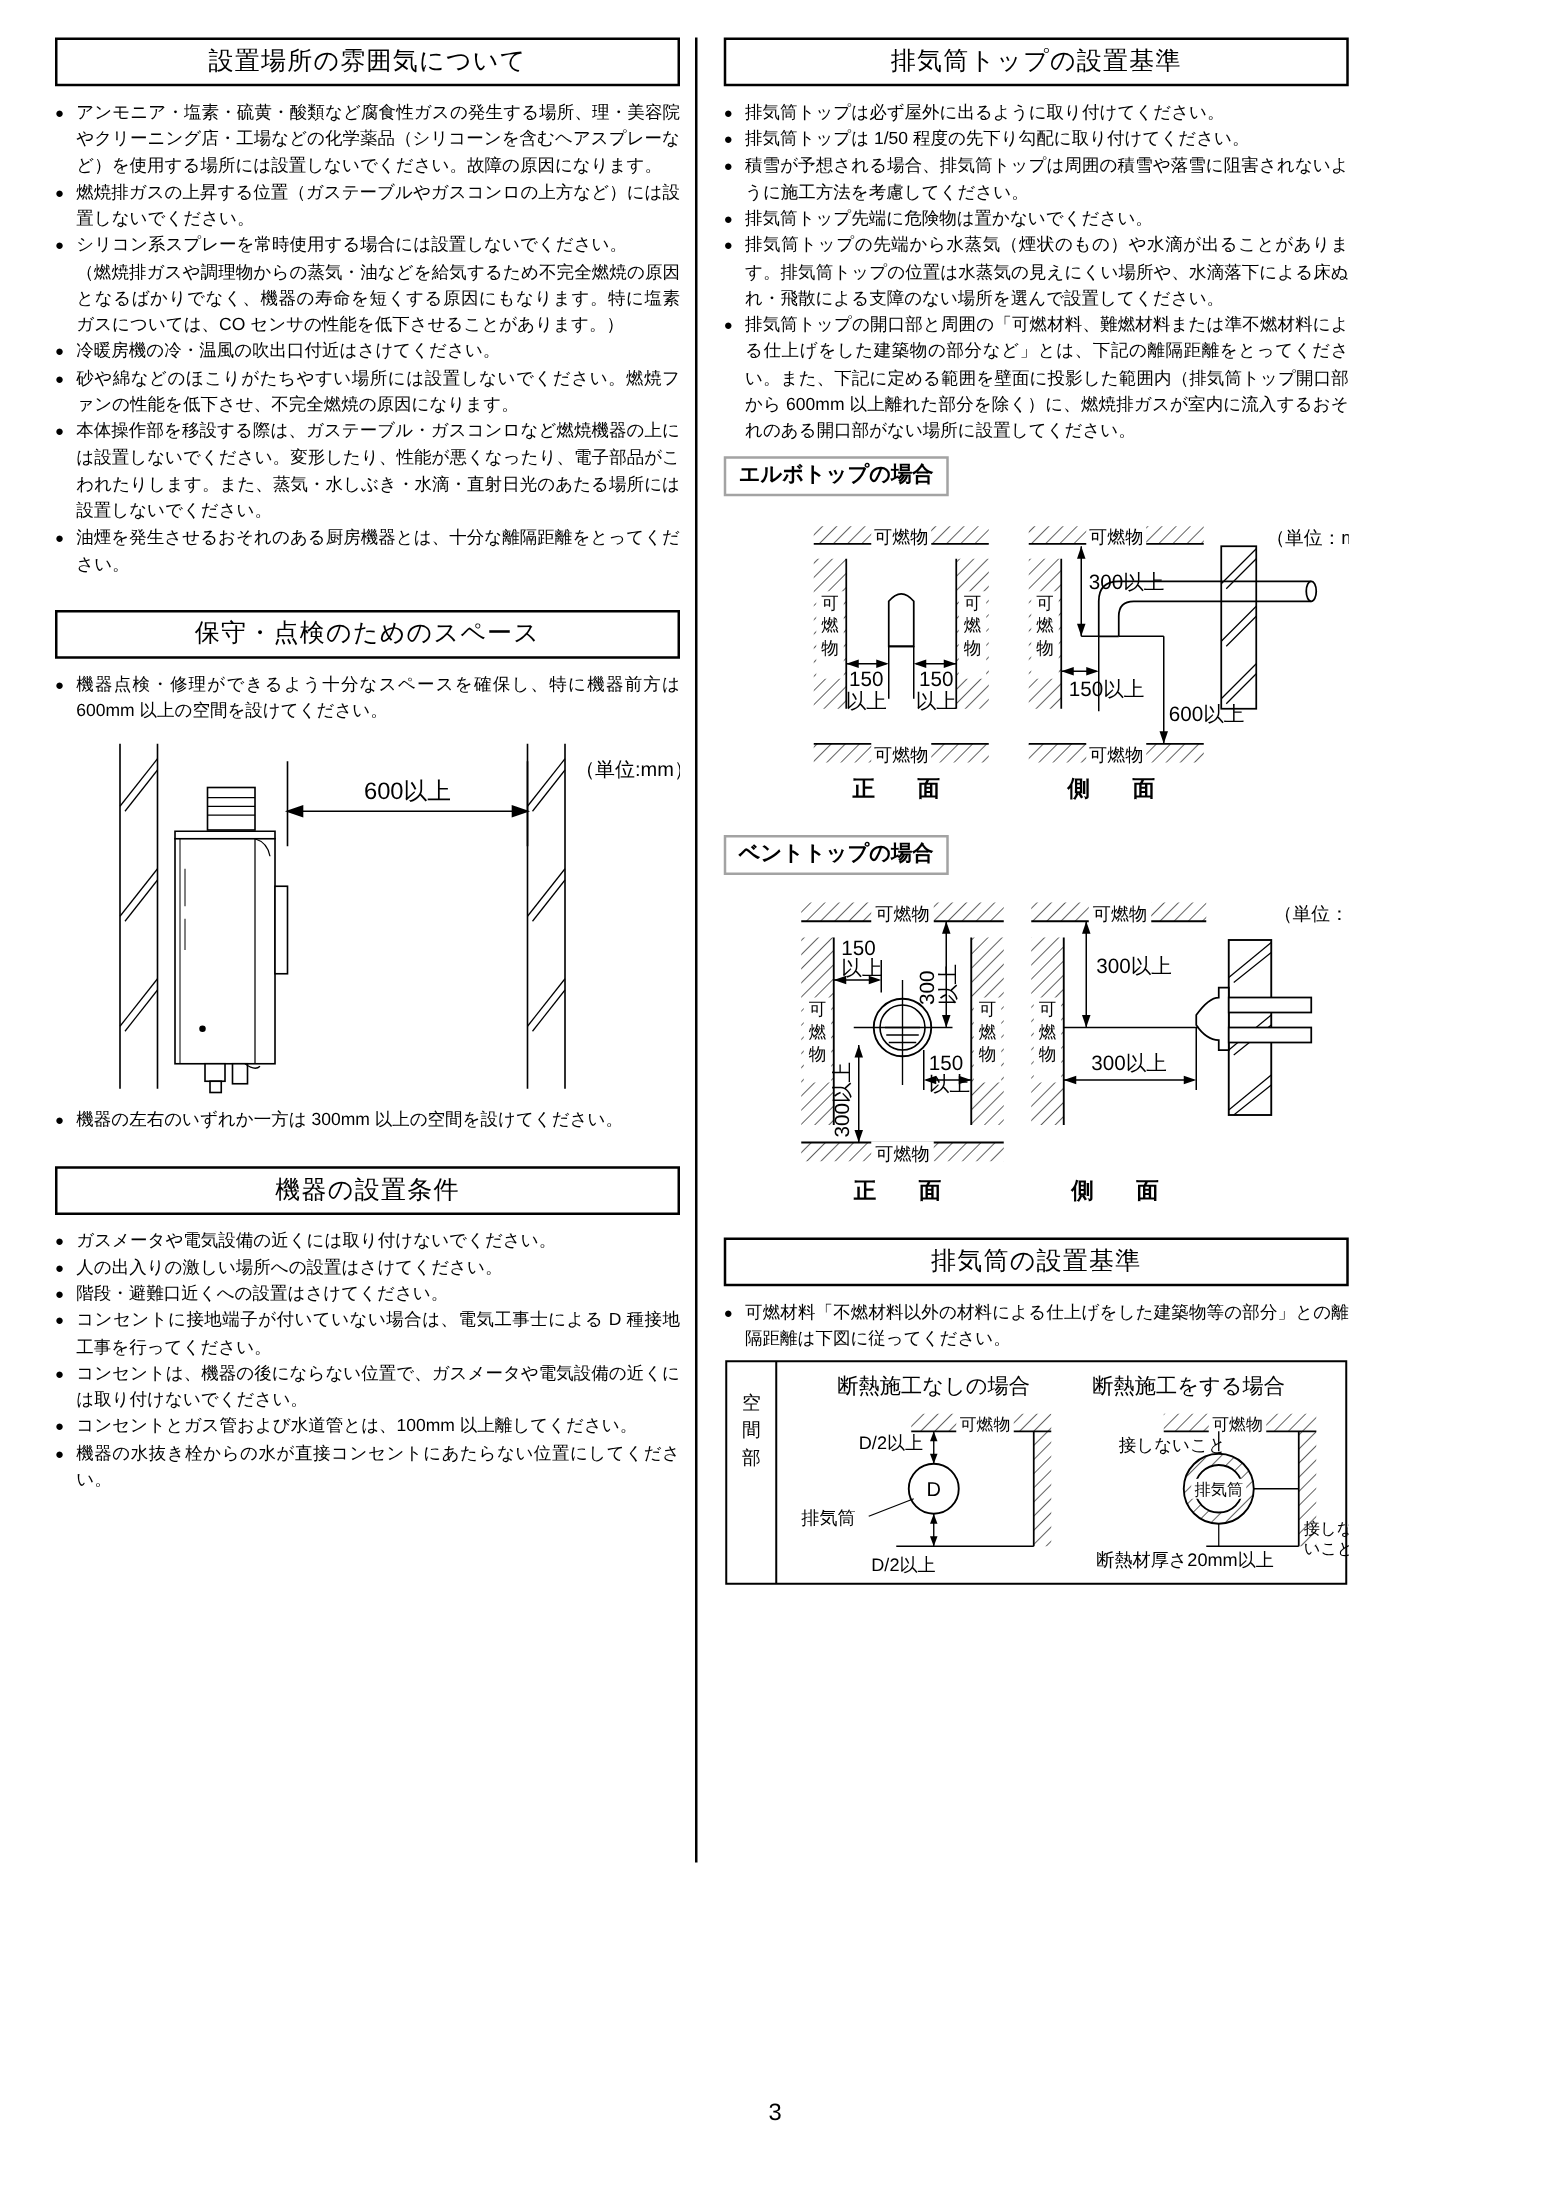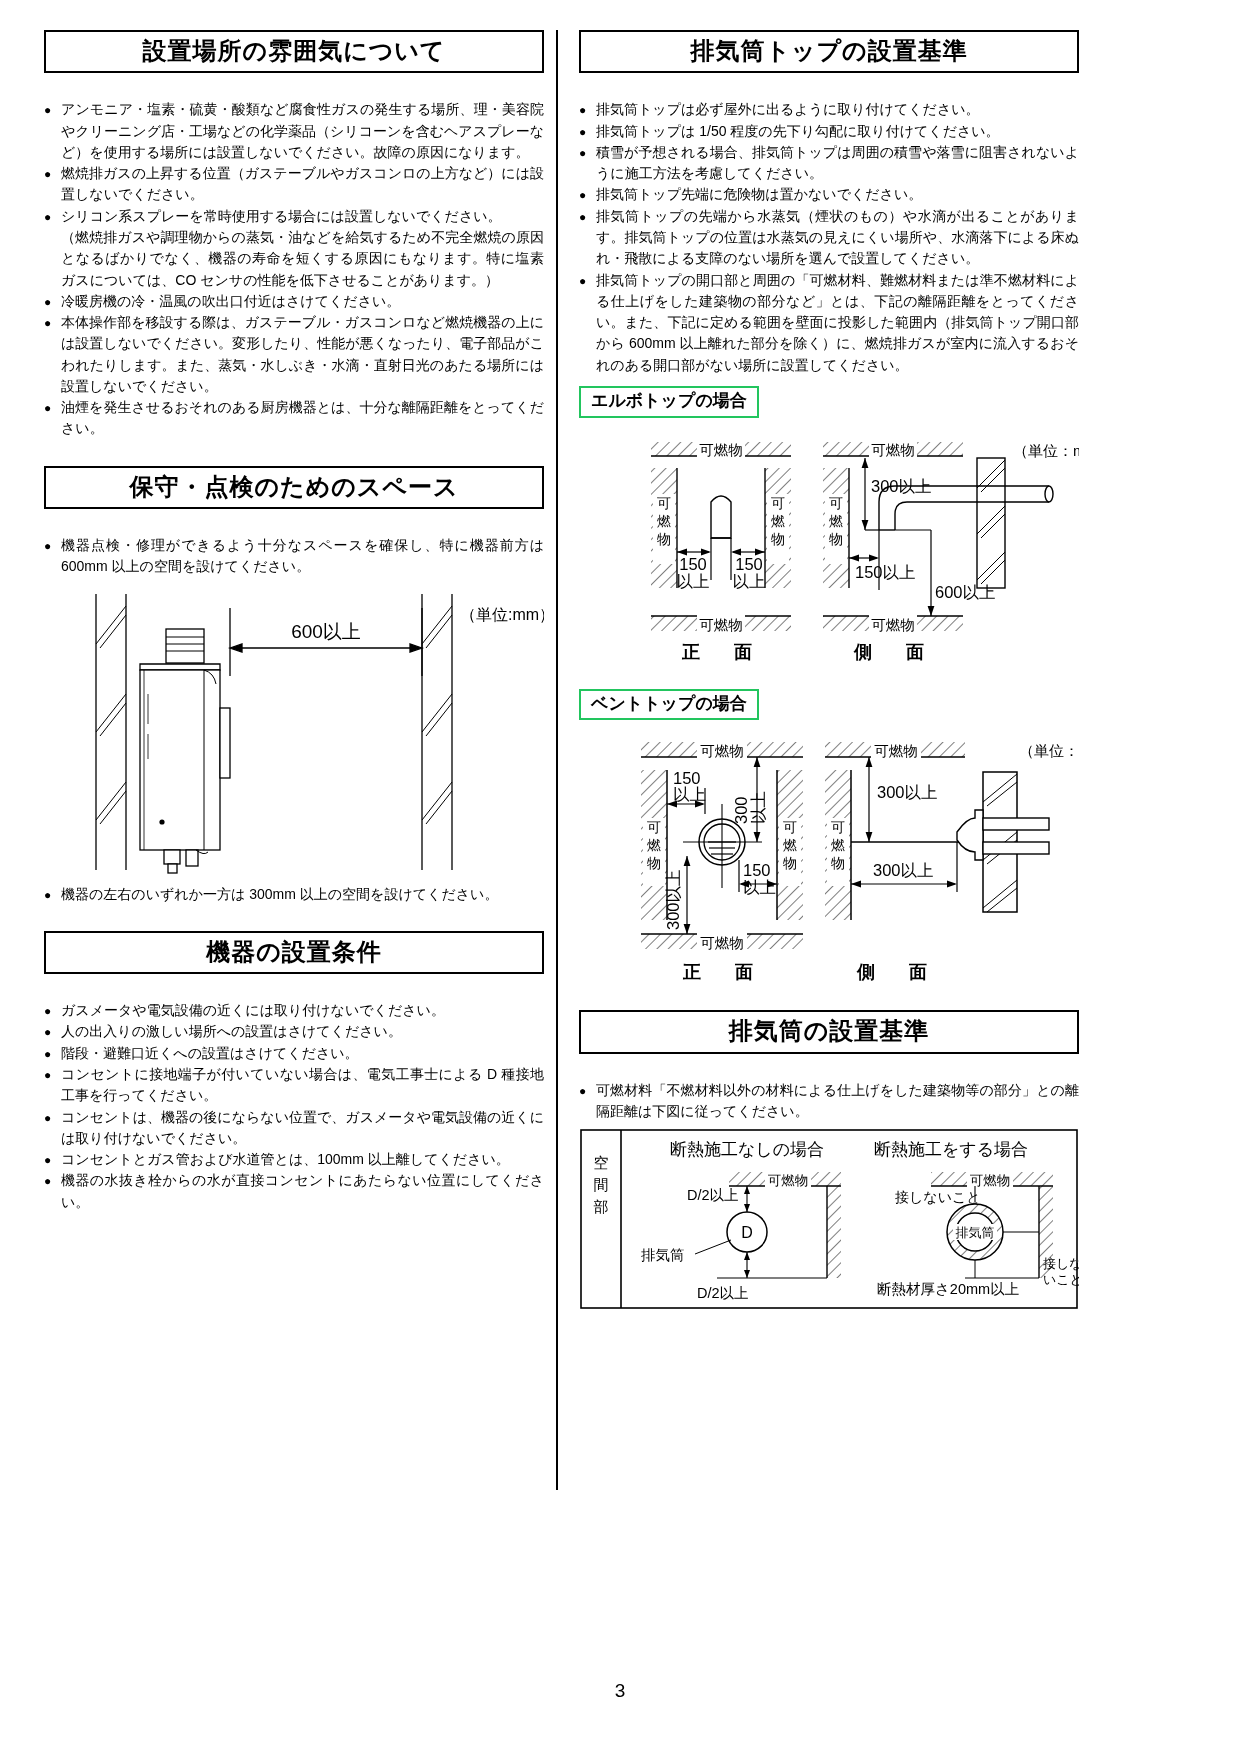--- a/index.html
+++ b/index.html
@@ -20,25 +20,25 @@
   .col-divider {
     position:absolute; left:556px; top:30px;
     width:0; height:1460px;
     border-left:2px solid #000;
   }
 
   
   .sec-head {
     border:2px solid #000;
     text-align:center;
-    font-weight:bold;
-    font-size:24px;
+    font-weight:normal;
+    font-size:20px;
     letter-spacing:1px;
     padding:6px 0 7px 0;
-    margin:0 0 26px 0;
+    margin:0 0 10px 0;
     line-height:1.1;
   }
 
   
   ul.blist { list-style:none; margin:0 0 0 0; padding:0; }
   ul.blist > li {
     position:relative;
     padding-left:17px;
     font-size:14px;
     line-height:1.52;
@@ -53,21 +53,21 @@
   ul.blist > li.nobullet { padding-left:17px; }
   ul.blist > li.nobullet::before { content:""; }
 
   
   .fig { position:relative; margin:6px 0 4px 0; }
   .fig svg { display:block; }
 
   
   .sub-head {
     display:inline-block;
-    border:2px solid #22c55e;
+    border:2px solid #a3a3a3;
     font-weight:bold;
     font-size:17px;
     padding:4px 10px 5px 10px;
     margin:10px 0 6px 0;
     line-height:1.1;
   }
 
   
   .page-num {
     position:absolute; left:0; right:0; bottom:52px;
@@ -87,20 +87,21 @@
   <div class="col col-left">
 
     <div>
       <div class="sec-head">設置場所の雰囲気について</div>
       <ul class="blist">
         <li>アンモニア・塩素・硫黄・酸類など腐食性ガスの発生する場所、理・美容院やクリーニング店・工場などの化学薬品（シリコーンを含むヘアスプレーなど）を使用する場所には設置しないでください。故障の原因になります。</li>
         <li>燃焼排ガスの上昇する位置（ガステーブルやガスコンロの上方など）には設置しないでください。</li>
         <li>シリコン系スプレーを常時使用する場合には設置しないでください。</li>
         <li class="nobullet">（燃焼排ガスや調理物からの蒸気・油などを給気するため不完全燃焼の原因となるばかりでなく、機器の寿命を短くする原因にもなります。特に塩素ガスについては、CO センサの性能を低下させることがあります。）</li>
         <li>冷暖房機の冷・温風の吹出口付近はさけてください。</li>
+        <li>砂や綿などのほこりがたちやすい場所には設置しないでください。燃焼ファンの性能を低下させ、不完全燃焼の原因になります。</li>
         <li>本体操作部を移設する際は、ガステーブル・ガスコンロなど燃焼機器の上には設置しないでください。変形したり、性能が悪くなったり、電子部品がこわれたりします。また、蒸気・水しぶき・水滴・直射日光のあたる場所には設置しないでください。</li>
         <li>油煙を発生させるおそれのある厨房機器とは、十分な離隔距離をとってください。</li>
       </ul>
     </div>
 
     <div style="margin-top:26px;">
       <div class="sec-head">保守・点検のためのスペース</div>
       <ul class="blist">
         <li>機器点検・修理ができるよう十分なスペースを確保し、特に機器前方は 600mm 以上の空間を設けてください。</li>
       </ul>

